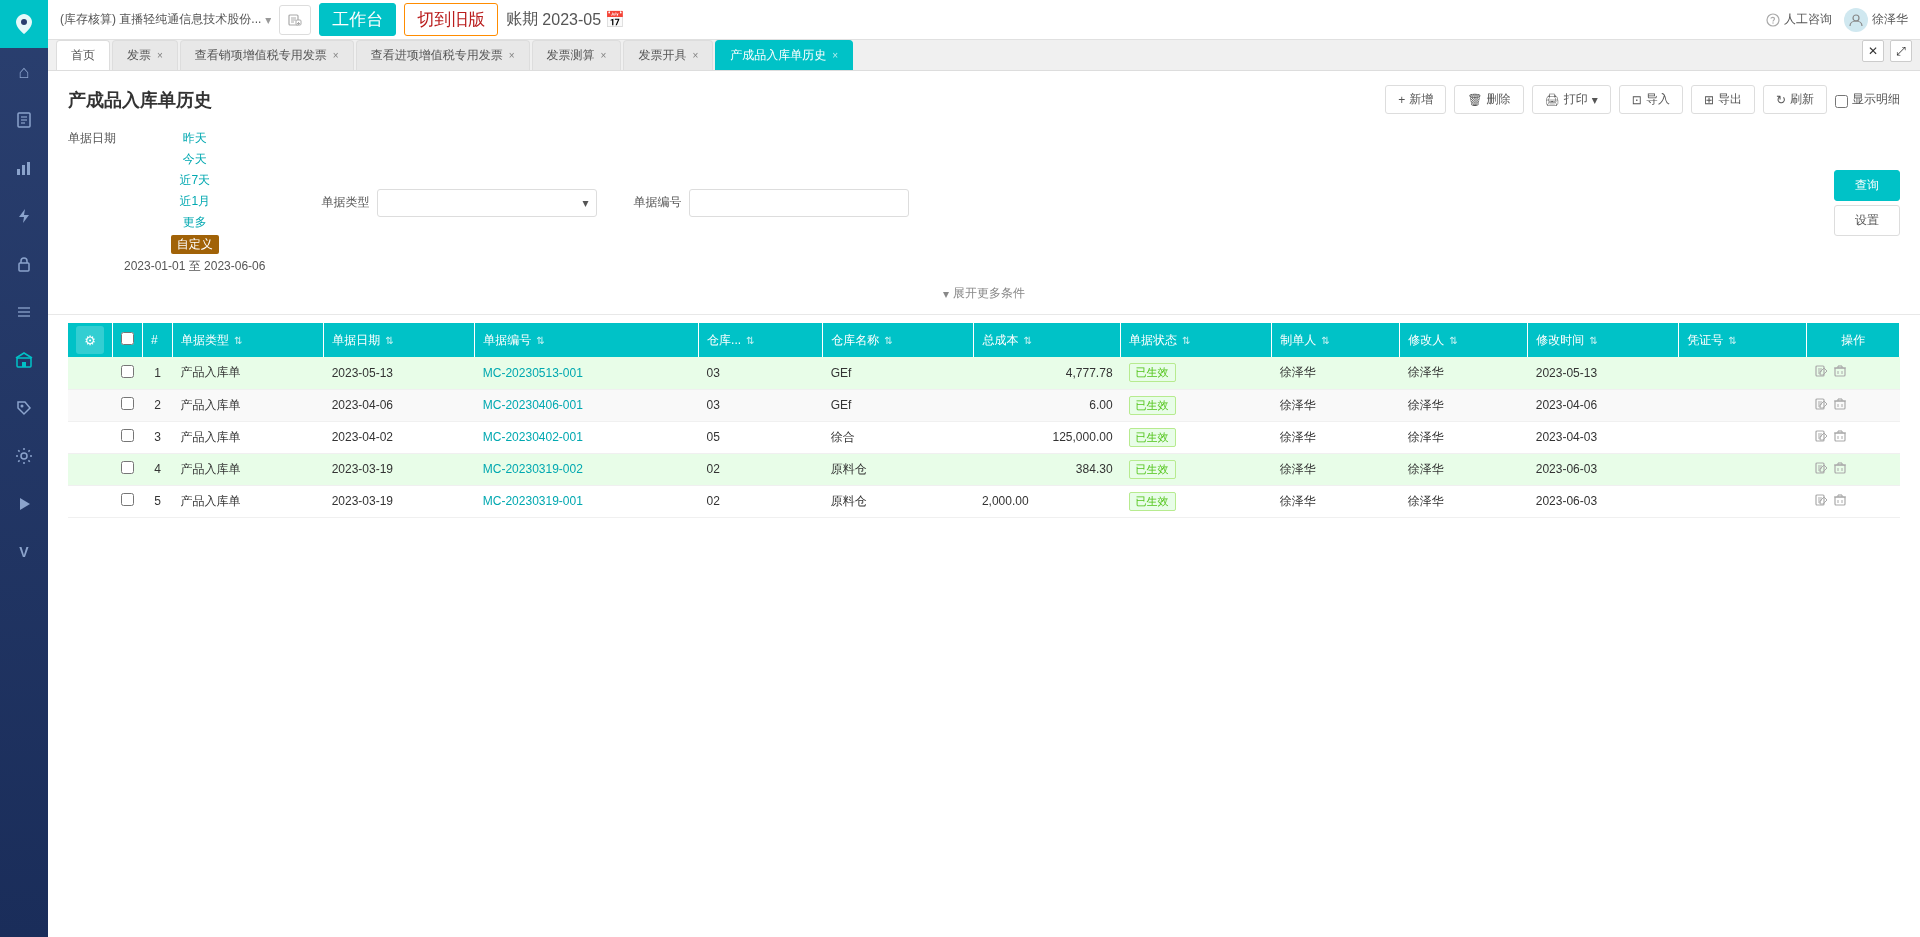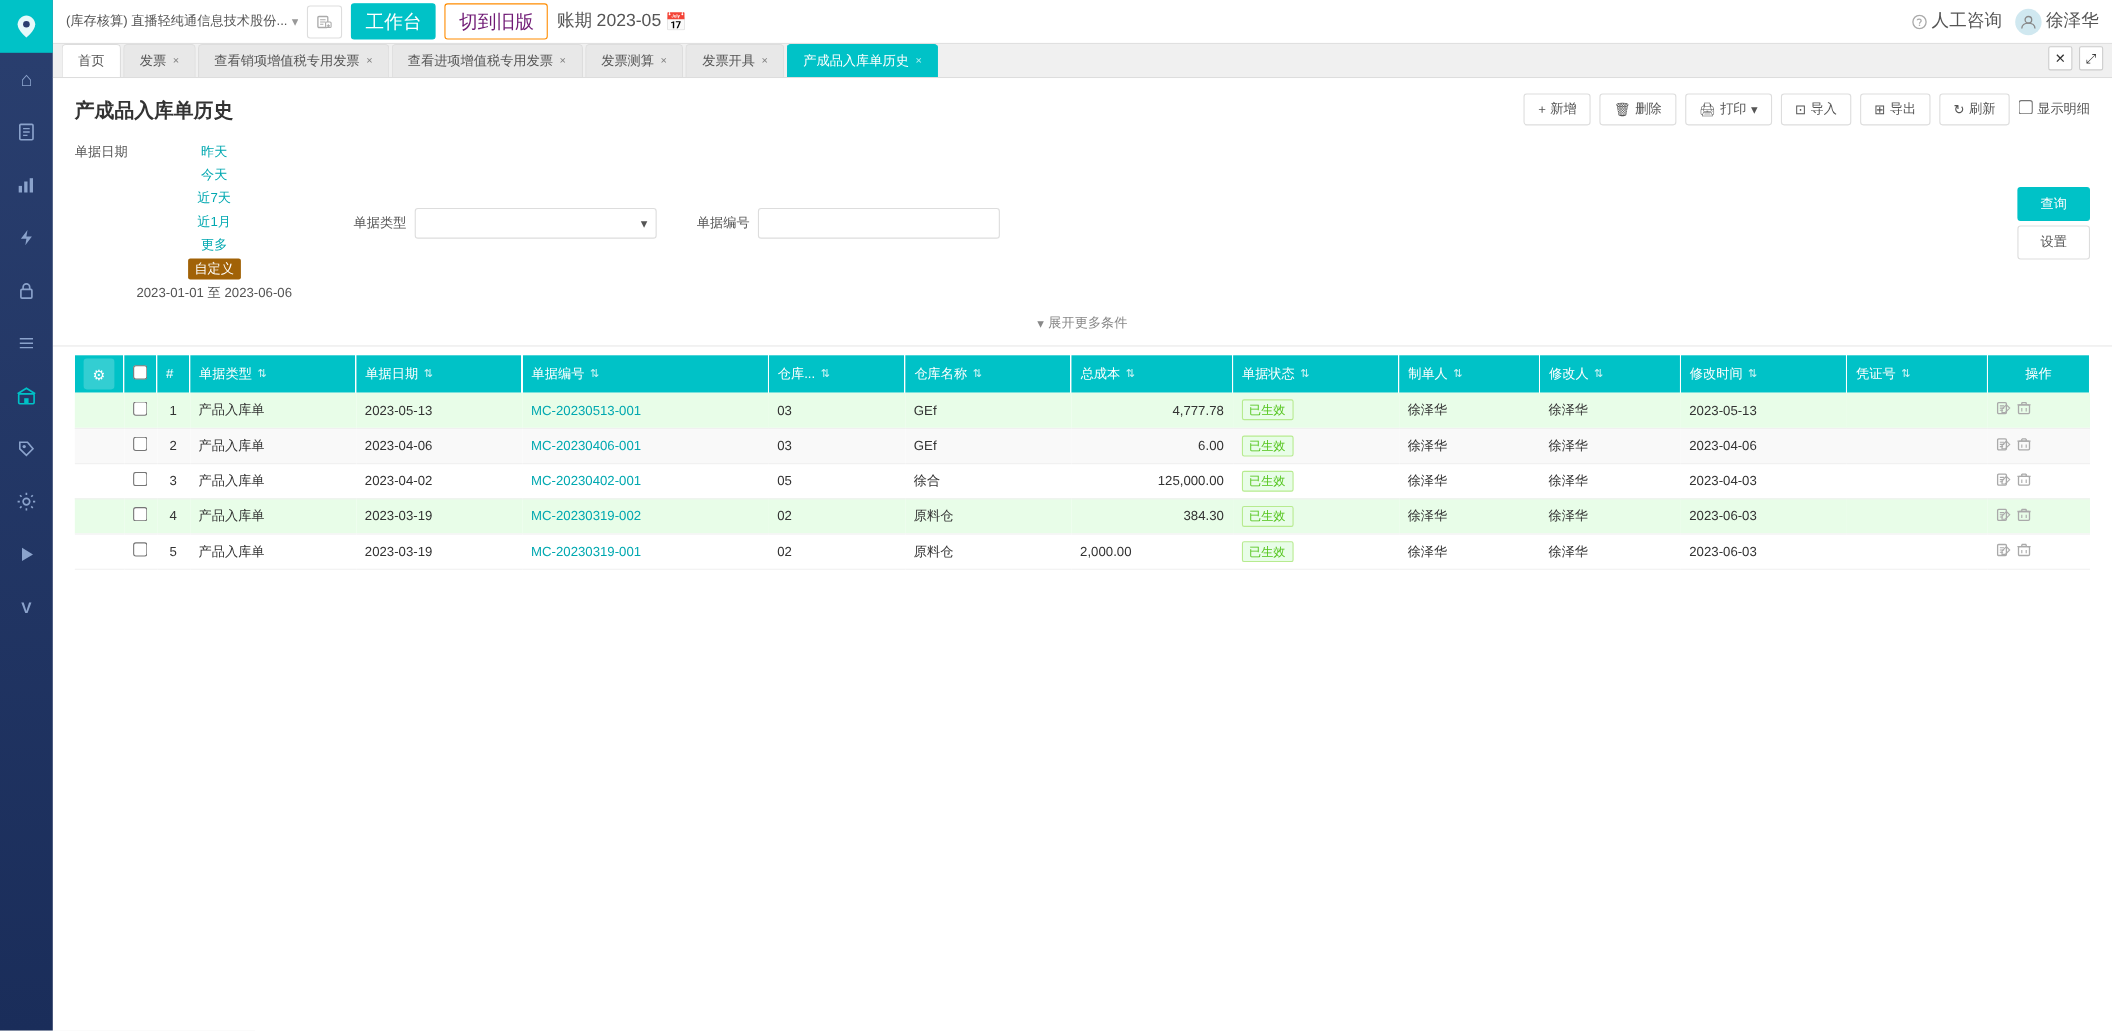--- a/index.html
+++ b/index.html
@@ -78,36 +78,36 @@
       font-size: 17px;
       color: #555;
     }
     .topbar-btn.primary {
       background: #00c2c7;
       color: #fff;
       border-color: #00c2c7;
     }
     .topbar-btn.orange {
       background: #fff;
-      color: #701a75;
+      color: #b91c1c;
       border: 1px solid #ff8c00;
     }
     .topbar-period {
       font-size: 16px;
       color: #555;
       display: flex;
       align-items: center;
       gap: 4px;
     }
     .topbar-right {
       margin-left: auto;
       display: flex;
       align-items: center;
       gap: 12px;
-      font-size: 16px;
+      font-size: 12px;
       color: #555;
     }
     .topbar-user {
       display: flex;
       align-items: center;
       gap: 4px;
       cursor: pointer;
     }
     .avatar-circle {
       width: 24px;
@@ -119,21 +119,21 @@
       justify-content: center;
       font-size: 10px;
       color: #555;
     }
 
     
     .tabbar {
       height: 31px;
       background: #f0f0f0;
       display: flex;
-      align-items: center;
+      align-items: flex-start;
       padding: 0 8px;
       flex-shrink: 0;
       border-bottom: 1px solid #ddd;
       overflow: hidden;
     }
     .tab-item {
       height: 30px;
       padding: 0 14px;
       border: 1px solid #ddd;
       border-bottom: none;
@@ -433,21 +433,21 @@
       align-items: center;
       justify-content: center;
       cursor: pointer;
       font-size: 13px;
     }
 
     input[type="checkbox"] { cursor: pointer; }
 
     .display-toggle {
       display: flex;
-      align-items: flex-start;
+      align-items: flex-end;
       gap: 4px;
       font-size: 12px;
       color: #555;
       cursor: pointer;
     }
   </style>
 </head>
 <body>
 
 <div class="sidebar">

